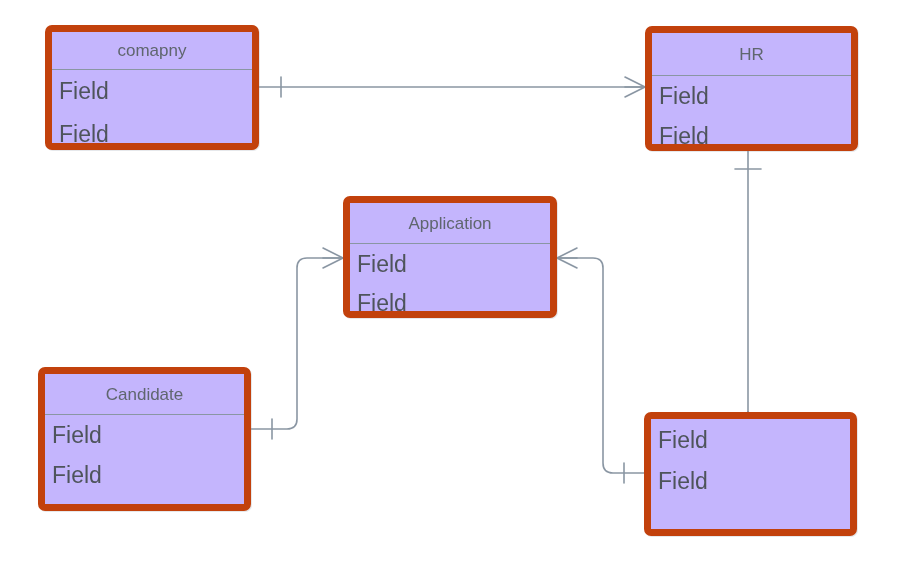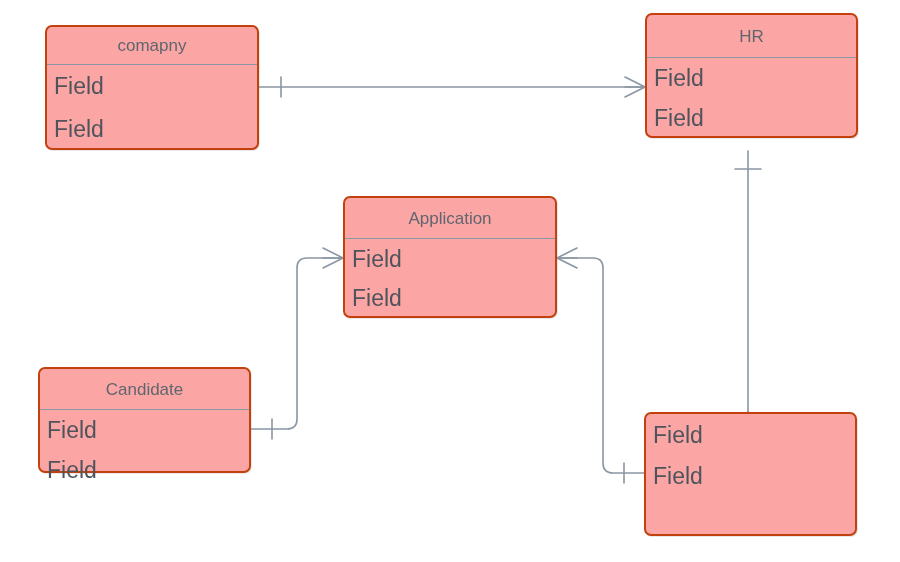--- a/index.html
+++ b/index.html
@@ -21,22 +21,22 @@
     position: absolute;
     left: 0;
     top: 0;
     width: 900px;
     height: 562px;
     pointer-events: none;
   }
   .entity {
     position: absolute;
     box-sizing: border-box;
-    background: #fca5a5;
-    border: 2px solid #c2410c;
+    background: #c4b5fd;
+    border: 7px solid #c2410c;
     border-radius: 7px;
     box-shadow: 1px 1px 0 rgba(140,150,162,0.22);
     z-index: 2;
   }
   .entity-title {
     box-sizing: border-box;
     width: 100%;
     text-align: center;
     color: #5f666e;
     font-size: 17px;
@@ -110,37 +110,37 @@
   </svg>
 
   <div class="entity" style="left:45px; top:25px; width:214px; height:125px;">
     <div class="entity-title" style="height:38px;">comapny</div>
     <div class="entity-fields">
       <div class="entity-field" style="height:43px;">Field</div>
       <div class="entity-field" style="height:42px;">Field</div>
     </div>
   </div>
 
-  <div class="entity" style="left:645px; top:13px; width:213px; height:125px;">
+  <div class="entity" style="left:645px; top:26px; width:213px; height:125px;">
     <div class="entity-title" style="height:43px;">HR</div>
     <div class="entity-fields">
       <div class="entity-field" style="height:41px;">Field</div>
       <div class="entity-field" style="height:39px;">Field</div>
     </div>
   </div>
 
   <div class="entity" style="left:343px; top:196px; width:214px; height:122px;">
     <div class="entity-title" style="height:41px;">Application</div>
     <div class="entity-fields">
       <div class="entity-field" style="height:40px;">Field</div>
       <div class="entity-field" style="height:39px;">Field</div>
     </div>
   </div>
 
-  <div class="entity" style="left:38px; top:367px; width:213px; height:106px;">
+  <div class="entity" style="left:38px; top:367px; width:213px; height:144px;">
     <div class="entity-title" style="height:41px;">Candidate</div>
     <div class="entity-fields">
       <div class="entity-field" style="height:41px;">Field</div>
       <div class="entity-field" style="height:39px;">Field</div>
     </div>
   </div>
 
   <div class="entity" style="left:644px; top:412px; width:213px; height:124px;">
     <div class="entity-fields">
       <div class="entity-field" style="height:42px;">Field</div>

